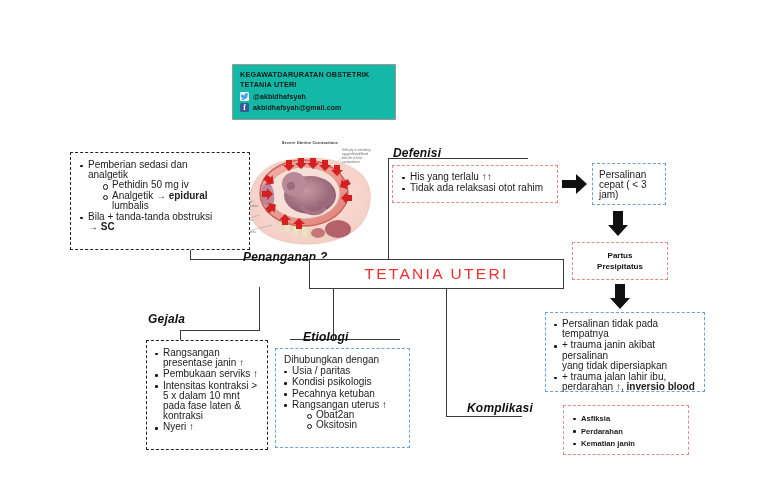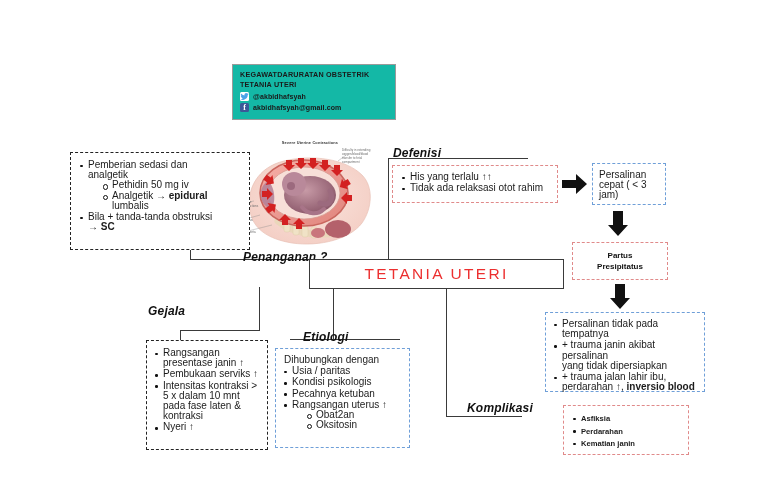--- a/index.html
+++ b/index.html
@@ -179,21 +179,21 @@
   <div class="ln lnv" style="left:180px;top:330px;height:12px;"></div>
 
   <div class="ln lnv" style="left:333px;top:287px;height:52px;"></div>
   <div class="ln lnh" style="left:290px;top:339px;width:110px;"></div>
 
   <div class="ln lnv" style="left:446px;top:287px;height:130px;"></div>
   <div class="ln lnh" style="left:446px;top:416px;width:76px;"></div>
 
   <div class="lbl" style="left:243px;top:250px;">Penanganan ?</div>
   <div class="lbl" style="left:393px;top:146px;">Defenisi</div>
-  <div class="lbl" style="left:148px;top:304px;">Gejala</div>
+  <div class="lbl" style="left:148px;top:312px;">Gejala</div>
   <div class="lbl" style="left:303px;top:330px;">Etiologi</div>
   <div class="lbl" style="left:467px;top:401px;">Komplikasi</div>
 
   <div class="center-box">
     <span>TETANIA UTERI</span>
   </div>
 
   <div class="box dash-blk" style="left:70px;top:152px;width:180px;height:98px;padding:7px 6px;">
     <ul class="b bx-text">
       <li>

